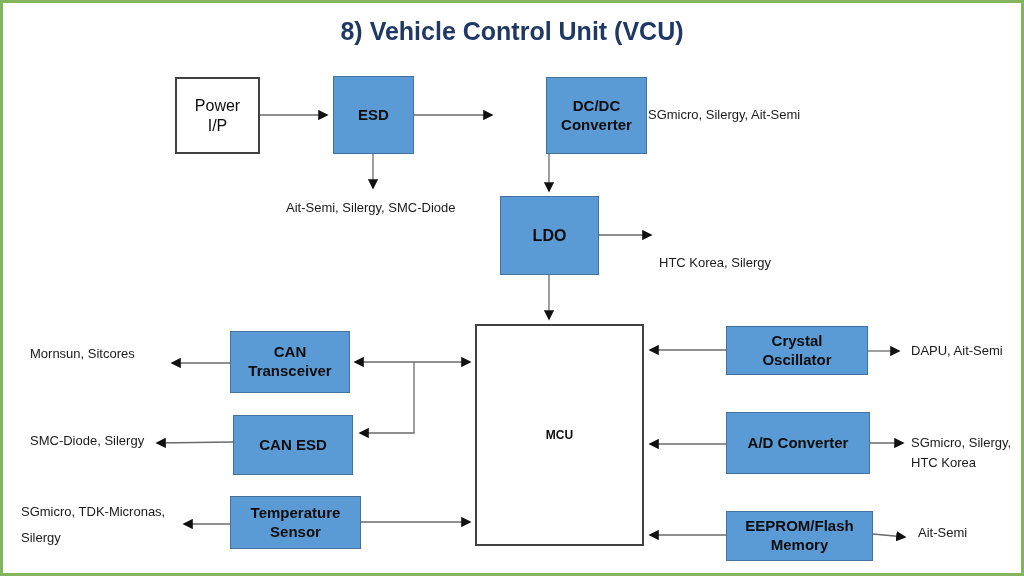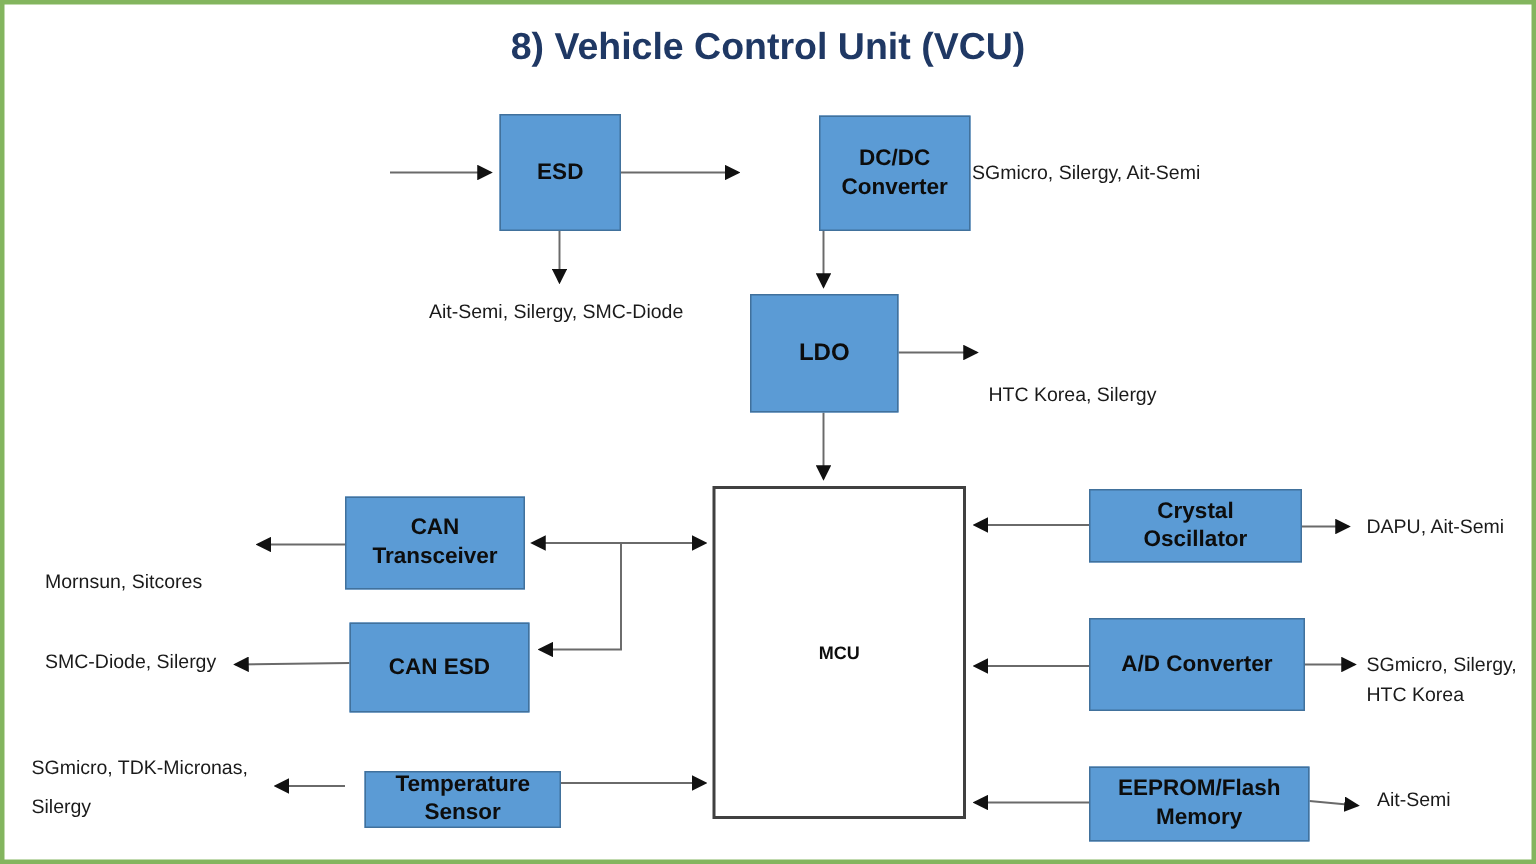--- a/index.html
+++ b/index.html
@@ -27,30 +27,30 @@
   svg.wires line, svg.wires polyline{stroke:#6a6a6a;stroke-width:1.3;fill:none;}
 
   
   .b-power{left:172px;top:74px;width:85px;height:77px;font-weight:normal;font-size:16px;}
   .b-esd{left:330px;top:73px;width:81px;height:78px;}
   .b-dcdc{left:495px;top:74px;width:101px;height:77px;margin-left:48px;}
   .b-ldo{left:497px;top:193px;width:99px;height:79px;font-size:16px;}
   .b-mcu{left:472px;top:321px;width:169px;height:222px;font-weight:bold;font-size:12px;}
   .b-cantr{left:227px;top:328px;width:120px;height:62px;}
   .b-canesd{left:230px;top:412px;width:120px;height:60px;}
-  .b-temp{left:227px;top:511px;width:131px;height:38px;margin-left:13px;}
+  .b-temp{left:227px;top:493px;width:131px;height:53px;}
   .b-crystal{left:723px;top:323px;width:142px;height:49px;}
   .b-adc{left:723px;top:409px;width:144px;height:62px;}
   .b-eeprom{left:723px;top:508px;width:147px;height:50px;}
 
   
   .l-dcdc{left:645px;top:102px;}
   .l-esd{left:283px;top:195px;}
   .l-ldo{left:656px;top:222px;margin-top:28px;}
-  .l-cantr{left:27px;top:341px;margin-top:34px;}
+  .l-cantr{left:27px;top:341px;}
   .l-canesd{left:27px;top:428px;}
   .l-temp{left:18px;top:496px;}
   .l-crystal{left:908px;top:338px;}
   .l-adc{left:908px;top:430px;}
   .l-eeprom{left:915px;top:520px;}
 </style>
 </head>
 <body>
 
 <div id="slide">
@@ -78,20 +78,24 @@
     <line x1="227" y1="521" x2="181" y2="521" marker-end="url(#ah)"></line>
     <line x1="358" y1="519" x2="467" y2="519" marker-end="url(#ah)"></line>
     <line x1="723" y1="347" x2="647" y2="347" marker-end="url(#ah)"></line>
     <line x1="865" y1="348" x2="896" y2="348" marker-end="url(#ah)"></line>
     <line x1="723" y1="441" x2="647" y2="441" marker-end="url(#ah)"></line>
     <line x1="867" y1="440" x2="900" y2="440" marker-end="url(#ah)"></line>
     <line x1="723" y1="532" x2="647" y2="532" marker-end="url(#ah)"></line>
     <line x1="870" y1="531" x2="902" y2="534" marker-end="url(#ah)"></line>
   </svg>
 
+  <div class="block white b-power">
+    <span>Power
+I/P</span>
+  </div>
   <div class="block blue b-esd">
     <span>ESD</span>
   </div>
   <div class="block blue b-dcdc">
     <span>DC/DC
 Converter</span>
   </div>
   <div class="block blue b-ldo">
     <span>LDO</span>
   </div>

